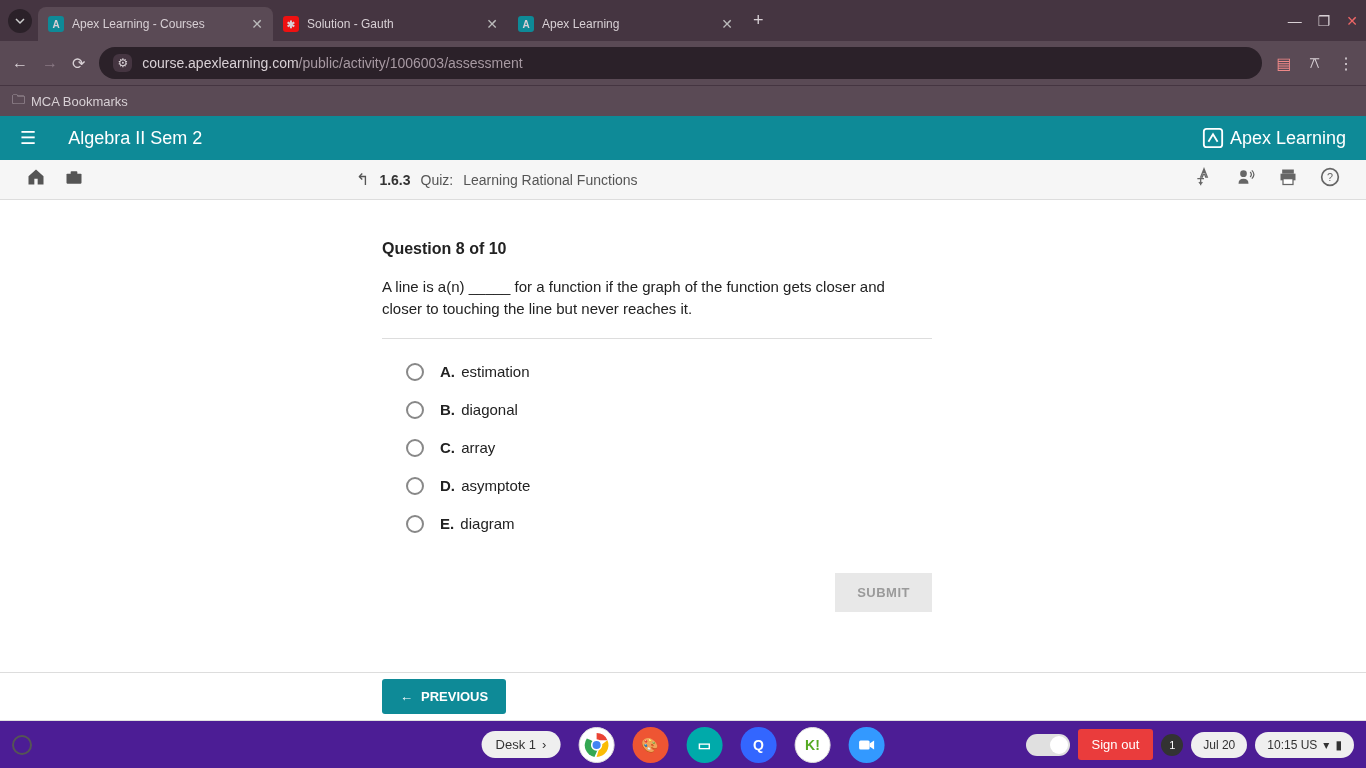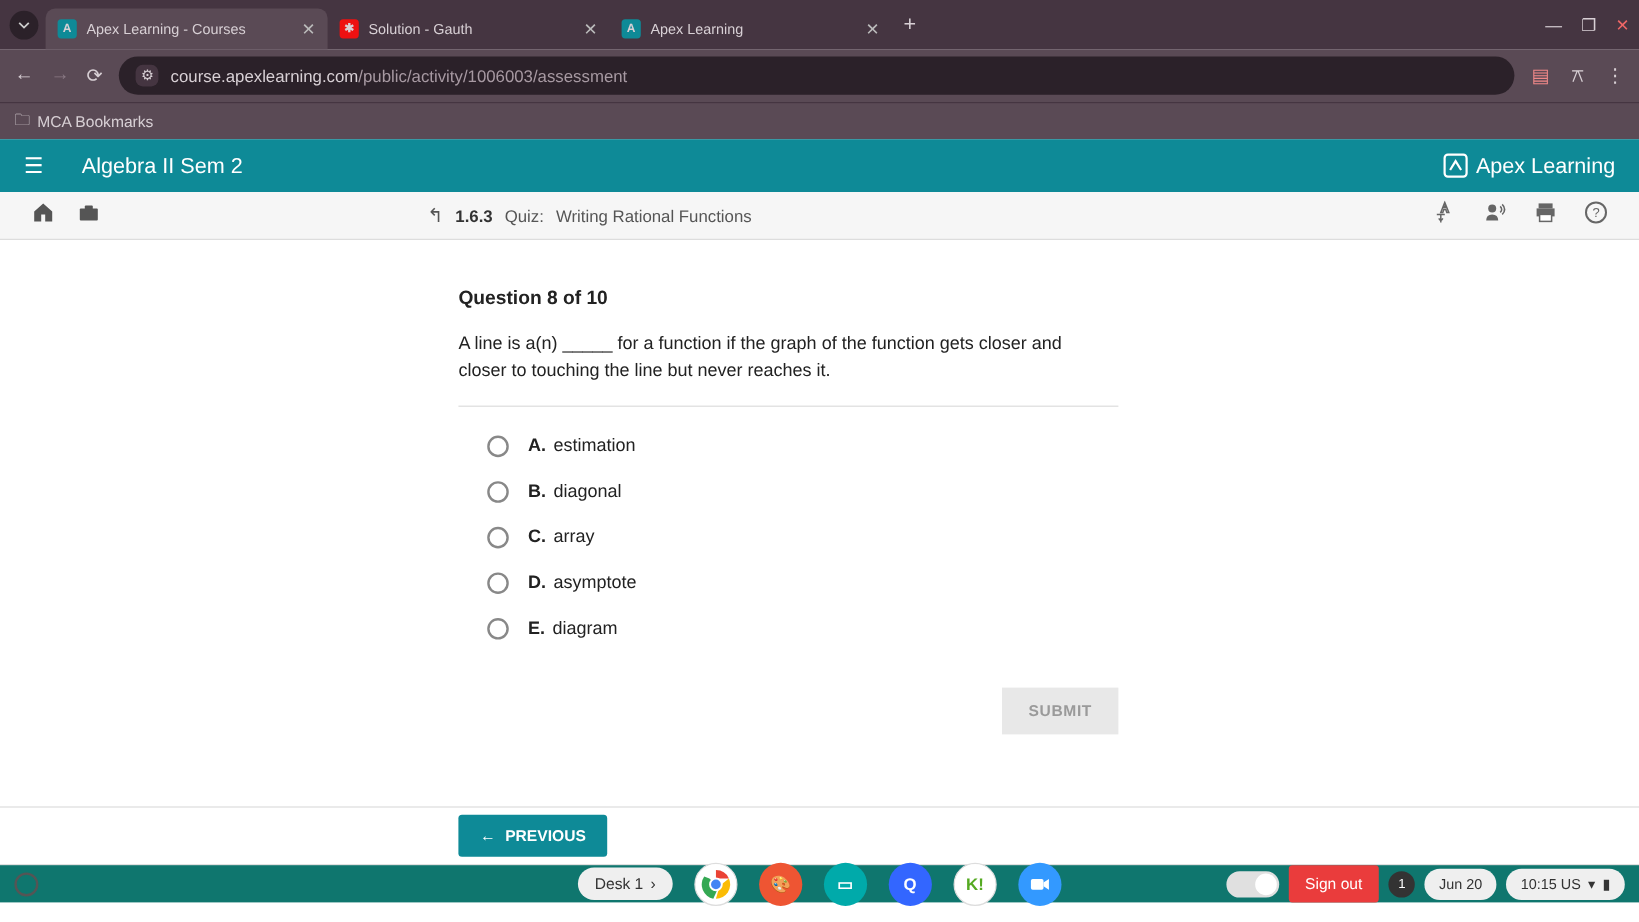--- a/index.html
+++ b/index.html
@@ -54,21 +54,21 @@
 .radio { width:18px; height:18px; border:2px solid #888; border-radius:50%; flex-shrink:0;}
 .opt-letter { font-weight:bold; margin-right:2px;}
 .submit-row { width:550px; display:flex; justify-content:flex-end; margin-top:40px;}
 .submit-btn { background:#e8e8e8; color:#9a9a9a; border:none; padding:12px 22px; font-size:13px; font-weight:bold; letter-spacing:0.5px; cursor:not-allowed;margin-left:29px;}
 
 
 .footer-nav { background:#fff; border-top:1px solid #ddd; height:48px; display:flex; align-items:center; padding-left:382px;}
 .prev-btn { background:#0e8a97; color:#fff; border:none; padding:10px 18px; font-size:13px; font-weight:bold; border-radius:3px; cursor:pointer; display:flex; align-items:center; gap:8px;}
 
 
-.shelf { background:#0f766e; height:32px; border-top:1px solid #e0e0e0; display:flex; align-items:center; padding:0 12px; gap:8px;}
+.shelf { background:#4c1d95; height:48px; border-top:1px solid #e0e0e0; display:flex; align-items:center; padding:0 12px; gap:8px;}
 .shelf-launcher { width:20px; height:20px; border:2px solid #555; border-radius:50%; cursor:pointer; margin-right:auto;}
 .shelf-center { position:absolute; left:50%; transform:translateX(-50%); display:flex; align-items:center; gap:18px;}
 .desk-pill { background:#efefef; border-radius:18px; padding:6px 14px; font-size:13px; color:#333; display:flex; align-items:center; gap:6px; cursor:pointer;}
 .app-icon { width:36px; height:36px; border-radius:50%; display:flex; align-items:center; justify-content:center; font-weight:bold; color:#fff; font-size:14px; cursor:pointer;}
 .shelf-right { display:flex; align-items:center; gap:8px; margin-left:auto;}
 .signout-btn { background:#ea3c3c; color:#fff; border:none; padding:8px 14px; font-size:13px; border-radius:3px; cursor:pointer;}
 .status-pill { background:#efefef; border-radius:18px; padding:6px 12px; font-size:12px; color:#333; display:flex; align-items:center; gap:6px;}
 .notif-badge { width:22px; height:22px; border-radius:50%; background:#333; color:#fff; font-size:11px; display:flex; align-items:center; justify-content:center;}
 .toggle-sw { width:44px; height:22px; background:#e0e0e0; border-radius:12px; position:relative;}
 .toggle-sw::after{content:''; position:absolute; right:2px; top:2px; width:18px; height:18px; background:#fff; border-radius:50%;}
@@ -150,21 +150,21 @@
       <svg width="20" height="20" viewBox="0 0 24 24">
           <rect x="3" y="8" width="18" height="12" rx="1" fill="#555"></rect>
           <rect x="8" y="5" width="8" height="4" rx="1" fill="#555"></rect>
         </svg>
     </span>
   </div>
   <div class="sub-center">
     <span class="up">↰</span>
     <span class="qnum">1.6.3</span>
     <span style="font-weight:normal;">Quiz:</span>
-    <span>Writing Rational Functions</span>
+    <span>Learning Rational Functions</span>
   </div>
   <div class="sub-right">
     <span>
       <svg width="20" height="20" viewBox="0 0 24 24" fill="#666">
           <path d="M12 2 L8 12 H10 L11 9 H13 L14 12 H16 L12 2 Z M11.5 7 L12 5 L12.5 7 Z M4 14 H12 M8 14 V22 M6 18 Q8 22 10 18" stroke="#666" stroke-width="1.5" fill="none"></path>
         </svg>
     </span>
     <span>
       <svg width="20" height="20" viewBox="0 0 24 24" fill="#666">
           <circle cx="9" cy="8" r="4"></circle>
@@ -252,21 +252,21 @@
           <rect x="2" y="6" width="14" height="12" rx="2"></rect>
           <path d="M16 10 L22 6 V18 L16 14 Z"></path>
         </svg>
     </div>
   </div>
   <div class="shelf-right">
     <div class="toggle-sw"></div>
     <button class="signout-btn">Sign out</button>
     <div class="notif-badge">1</div>
     <div class="status-pill">
-        <span>Jun 20</span>
+        <span>Jul 20</span>
       </div>
     <div class="status-pill">
       <span>10:15  US</span>
       <span>▾</span>
       <span>▮</span>
     </div>
   </div>
 </div>
 
 </body></html>

